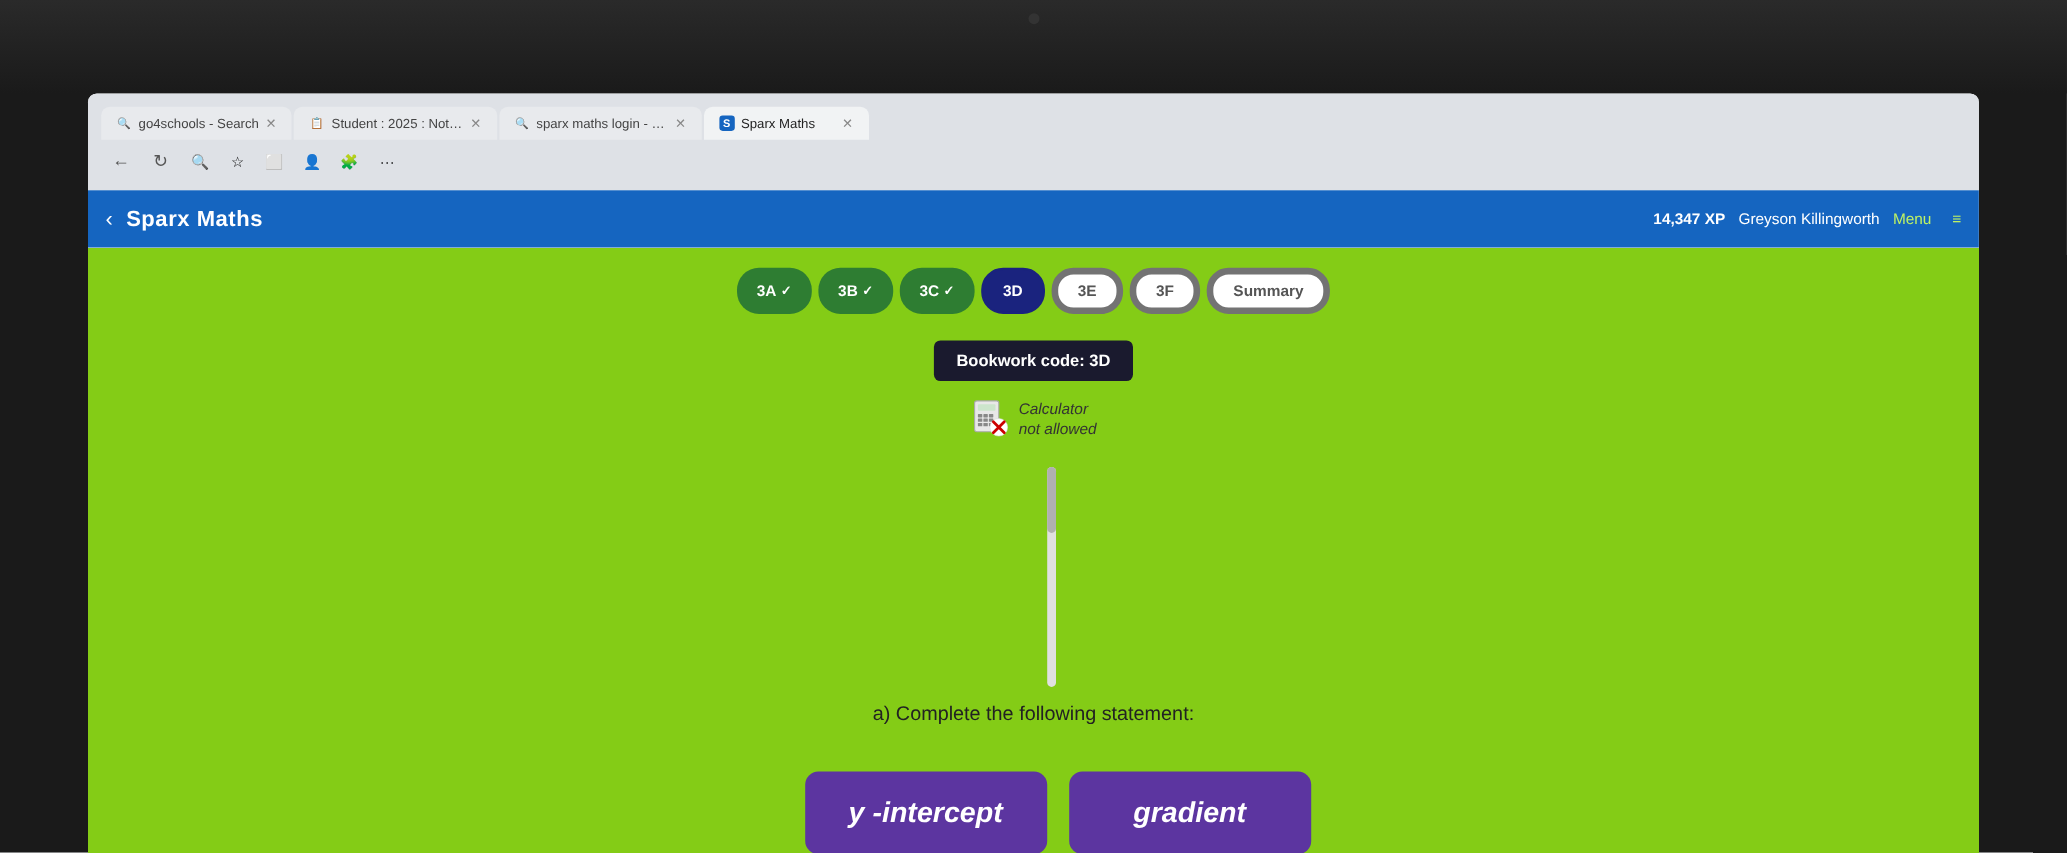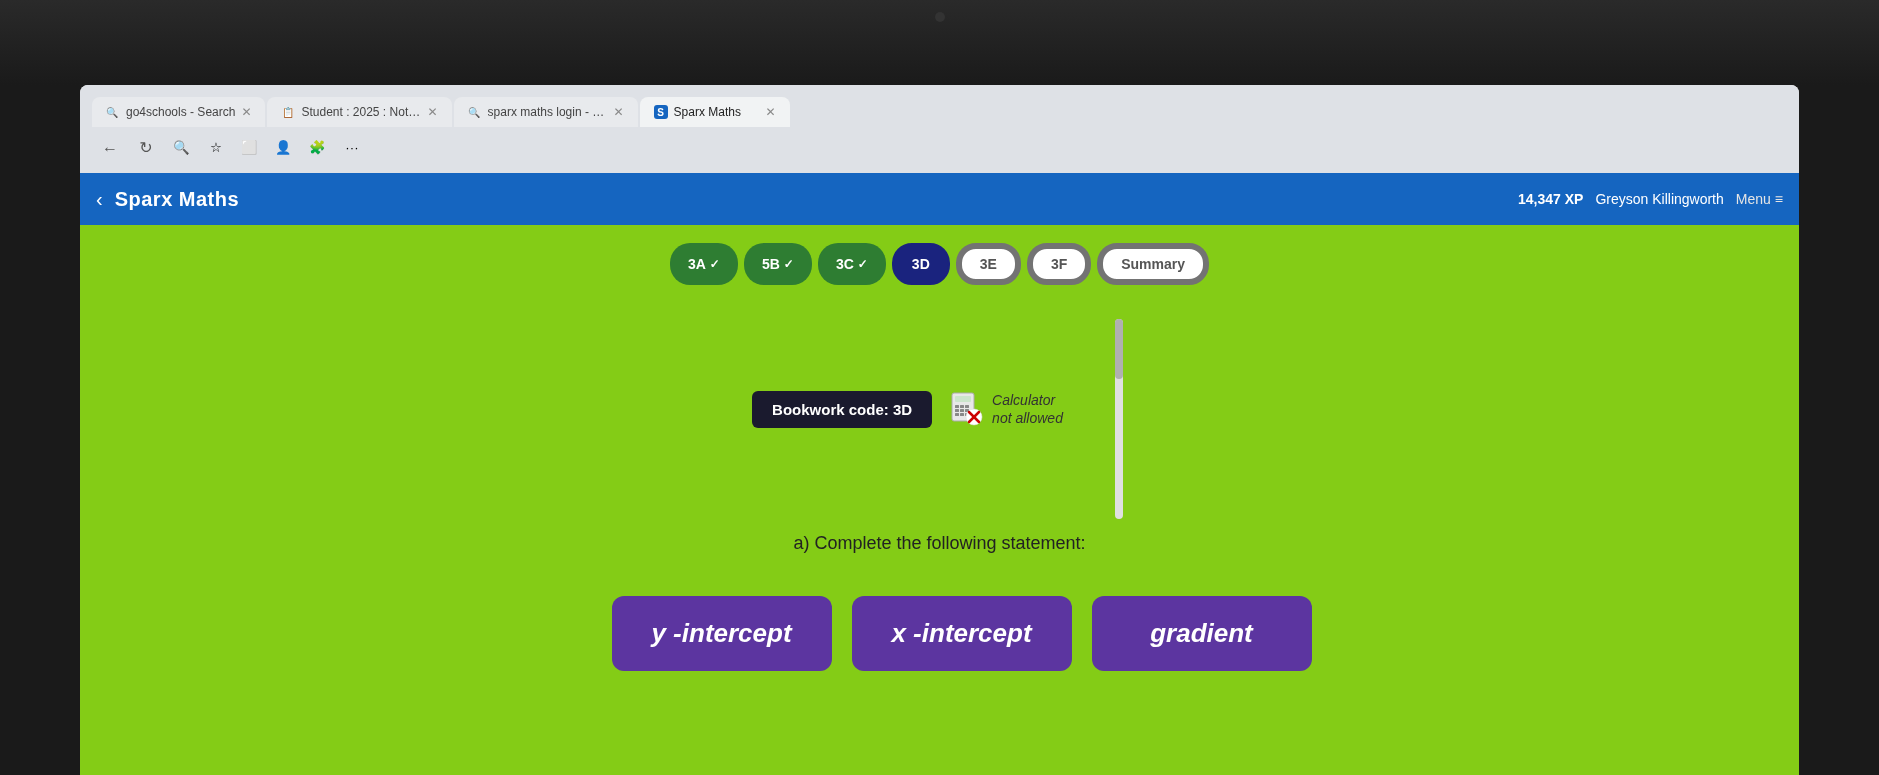--- a/index.html
+++ b/index.html
@@ -174,27 +174,27 @@
       color: white;
       font-size: 14px;
     }
     .xp-badge {
       font-weight: 600;
       font-size: 14px;
     }
     .menu-btn {
       background: transparent;
       border: none;
-      color: #e5e5e5;
+      color: #bef264;
       cursor: pointer;
       font-size: 14px;
       font-weight: 500;
       display: flex;
       align-items: flex-end;
-      gap: 4px;
+      gap: 19px;
     }
 
     
     .sparx-content {
       background: #84cc16;
       height: calc(690px - 88px - 52px);
       overflow-y: auto;
       position: relative;
     }
 
@@ -241,20 +241,21 @@
       align-items: center;
       padding: 10px 20px;
     }
 
     
     .bookwork-row {
       display: flex;
       align-items: center;
       gap: 16px;
       margin-bottom: 20px;
+      flex-direction: column;
     }
     .bookwork-code {
       background: #1a1a2e;
       color: white;
       padding: 10px 20px;
       border-radius: 6px;
       font-size: 15px;
       font-weight: 600;
     }
     .calculator-status {
@@ -409,21 +410,21 @@
   </div>
 
   <div class="sparx-content">
 
     <div class="task-tabs">
       <button class="task-tab completed">
         <span>3A</span>
         <span class="checkmark">✓</span>
       </button>
       <button class="task-tab completed">
-        <span>5B</span>
+        <span>3B</span>
         <span class="checkmark">✓</span>
       </button>
       <button class="task-tab completed">
         <span>3C</span>
         <span class="checkmark">✓</span>
       </button>
       <button class="task-tab active">
         <span>3D</span>
       </button>
       <button class="task-tab inactive">
@@ -476,22 +477,19 @@
 
       <div class="question-text">
         <div>a) Complete the following statement:</div>
       </div>
 
       <div class="answer-options">
         <button class="answer-btn">
           <span><span class="math-var">y</span> -intercept</span>
         </button>
         <button class="answer-btn">
-          <span><span class="math-var">x</span> -intercept</span>
-        </button>
-        <button class="answer-btn">
           <span>gradient</span>
         </button>
       </div>
 
     </div>
   </div>
 </div>
 
 </body></html>

